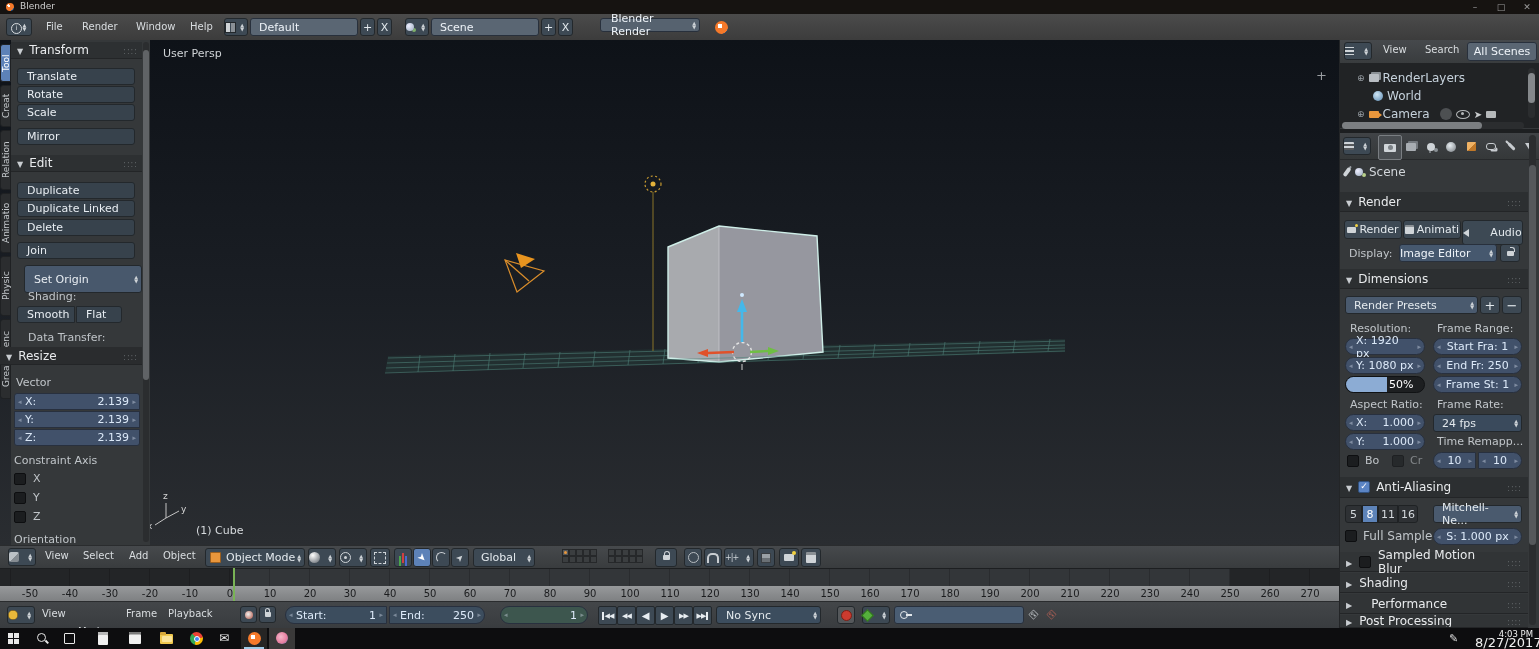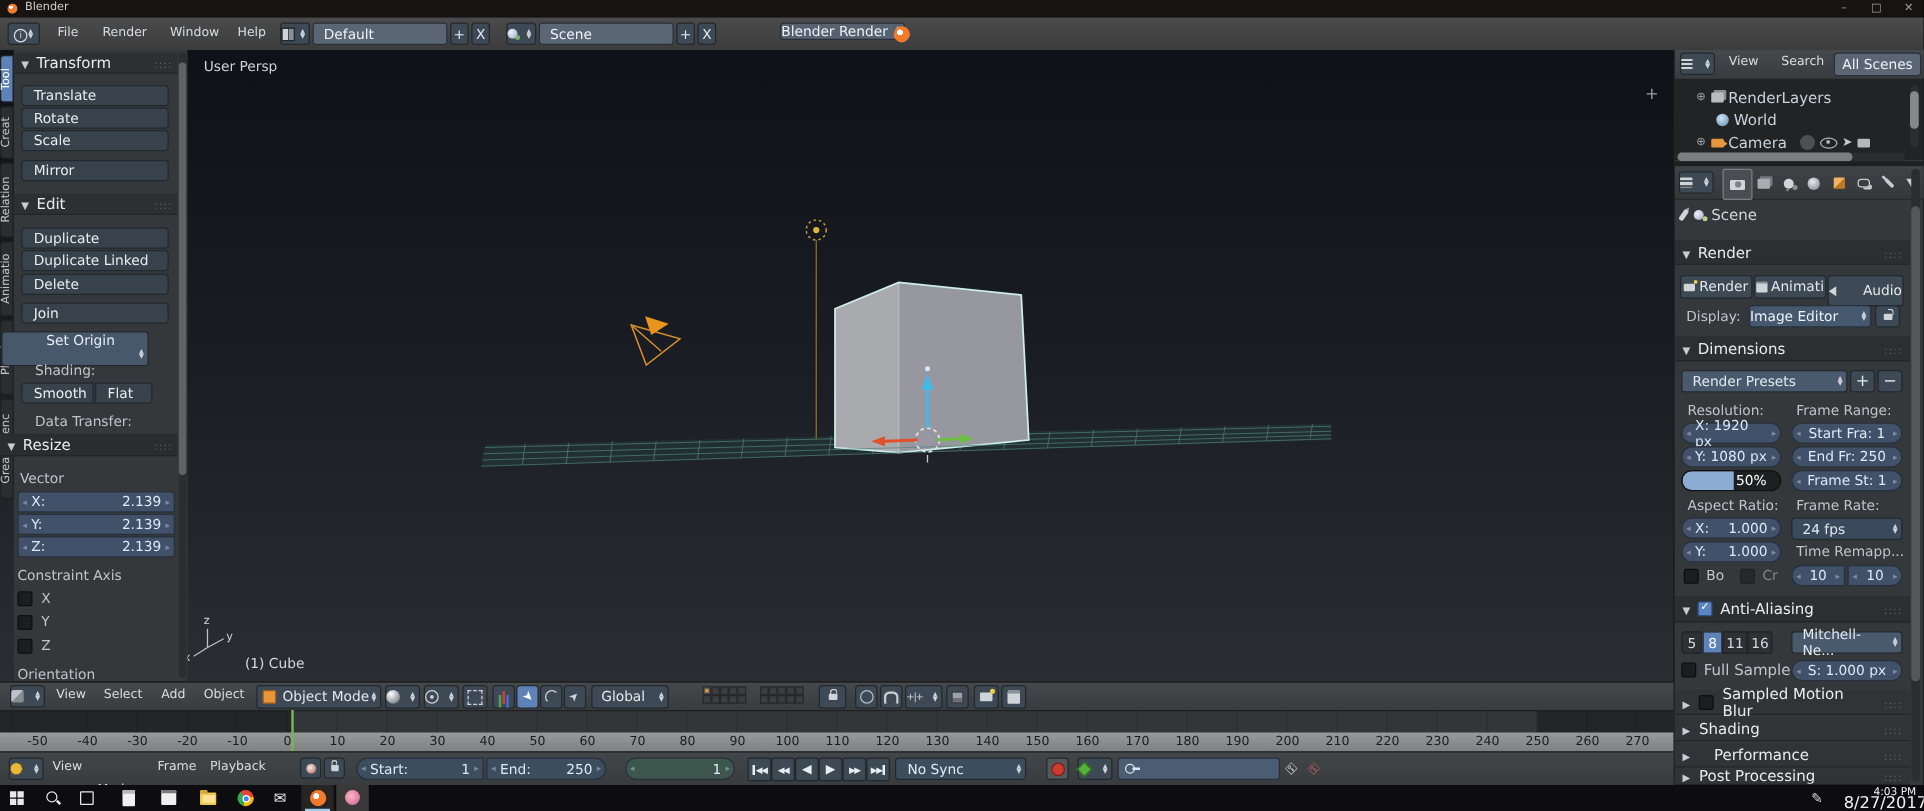--- a/index.html
+++ b/index.html
@@ -92,21 +92,21 @@
     <div class="a fieldblue" style="left:431px;top:4px;width:108px;height:18px;background:#5a6673;padding-left:8px;">
       <span>Scene</span>
     </div>
     <div class="a btn" style="left:541px;top:4px;width:15px;height:18px;">
         <span>+</span>
       </div>
     <div class="a btn" style="left:558px;top:4px;width:15px;height:18px;">
         <span>X</span>
       </div>
 
-    <div class="a fieldblue" style="left:600px;top:4px;width:100px;height:14px;background:#56626f;margin-left:24px;">
+    <div class="a fieldblue" style="left:600px;top:4px;width:100px;height:14px;background:#56626f;padding-left:10px;">
       <span>Blender Render</span>
       <span class="updown"></span>
     </div>
 
     <span class="a" style="left:715px;top:7px;width:13px;height:13px;border-radius:50%;background:radial-gradient(circle at 38% 38%,#ffffff 0 20%,#f5792a 22% 72%,#1e5a96 74%);"></span>
   </div>
 
   <div class="a" style="left:0;top:40px;width:1339px;height:505px;overflow:hidden;">
     <svg class="a" width="1339" height="505" viewBox="0 0 1339 505" style="left:0;top:0;">
       <defs>
@@ -225,21 +225,21 @@
         </div>
       <div class="a tsbtn" style="left:17px;top:160px;width:118px;height:17px;">
           <span>Duplicate Linked</span>
         </div>
       <div class="a tsbtn" style="left:17px;top:179px;width:118px;height:17px;">
           <span>Delete</span>
         </div>
       <div class="a tsbtn" style="left:17px;top:202px;width:118px;height:17px;">
           <span>Join</span>
         </div>
-      <div class="a tsbtn" style="left:1px;top:225px;width:118px;height:28px;background:#48586c;flex-direction:column;">
+      <div class="a tsbtn" style="left:24px;top:225px;width:118px;height:28px;background:#48586c;">
         <span>Set Origin</span>
         <span class="updown"></span>
       </div>
       <span class="a lbl" style="left:28px;top:250px;">Shading:</span>
       <div class="a tsbtn" style="left:17px;top:266px;width:58px;height:17px;border-radius:3px 0 0 3px;">
           <span>Smooth</span>
         </div>
       <div class="a tsbtn" style="left:76px;top:266px;width:46px;height:17px;border-radius:0 3px 3px 0;">
           <span>Flat</span>
         </div>

